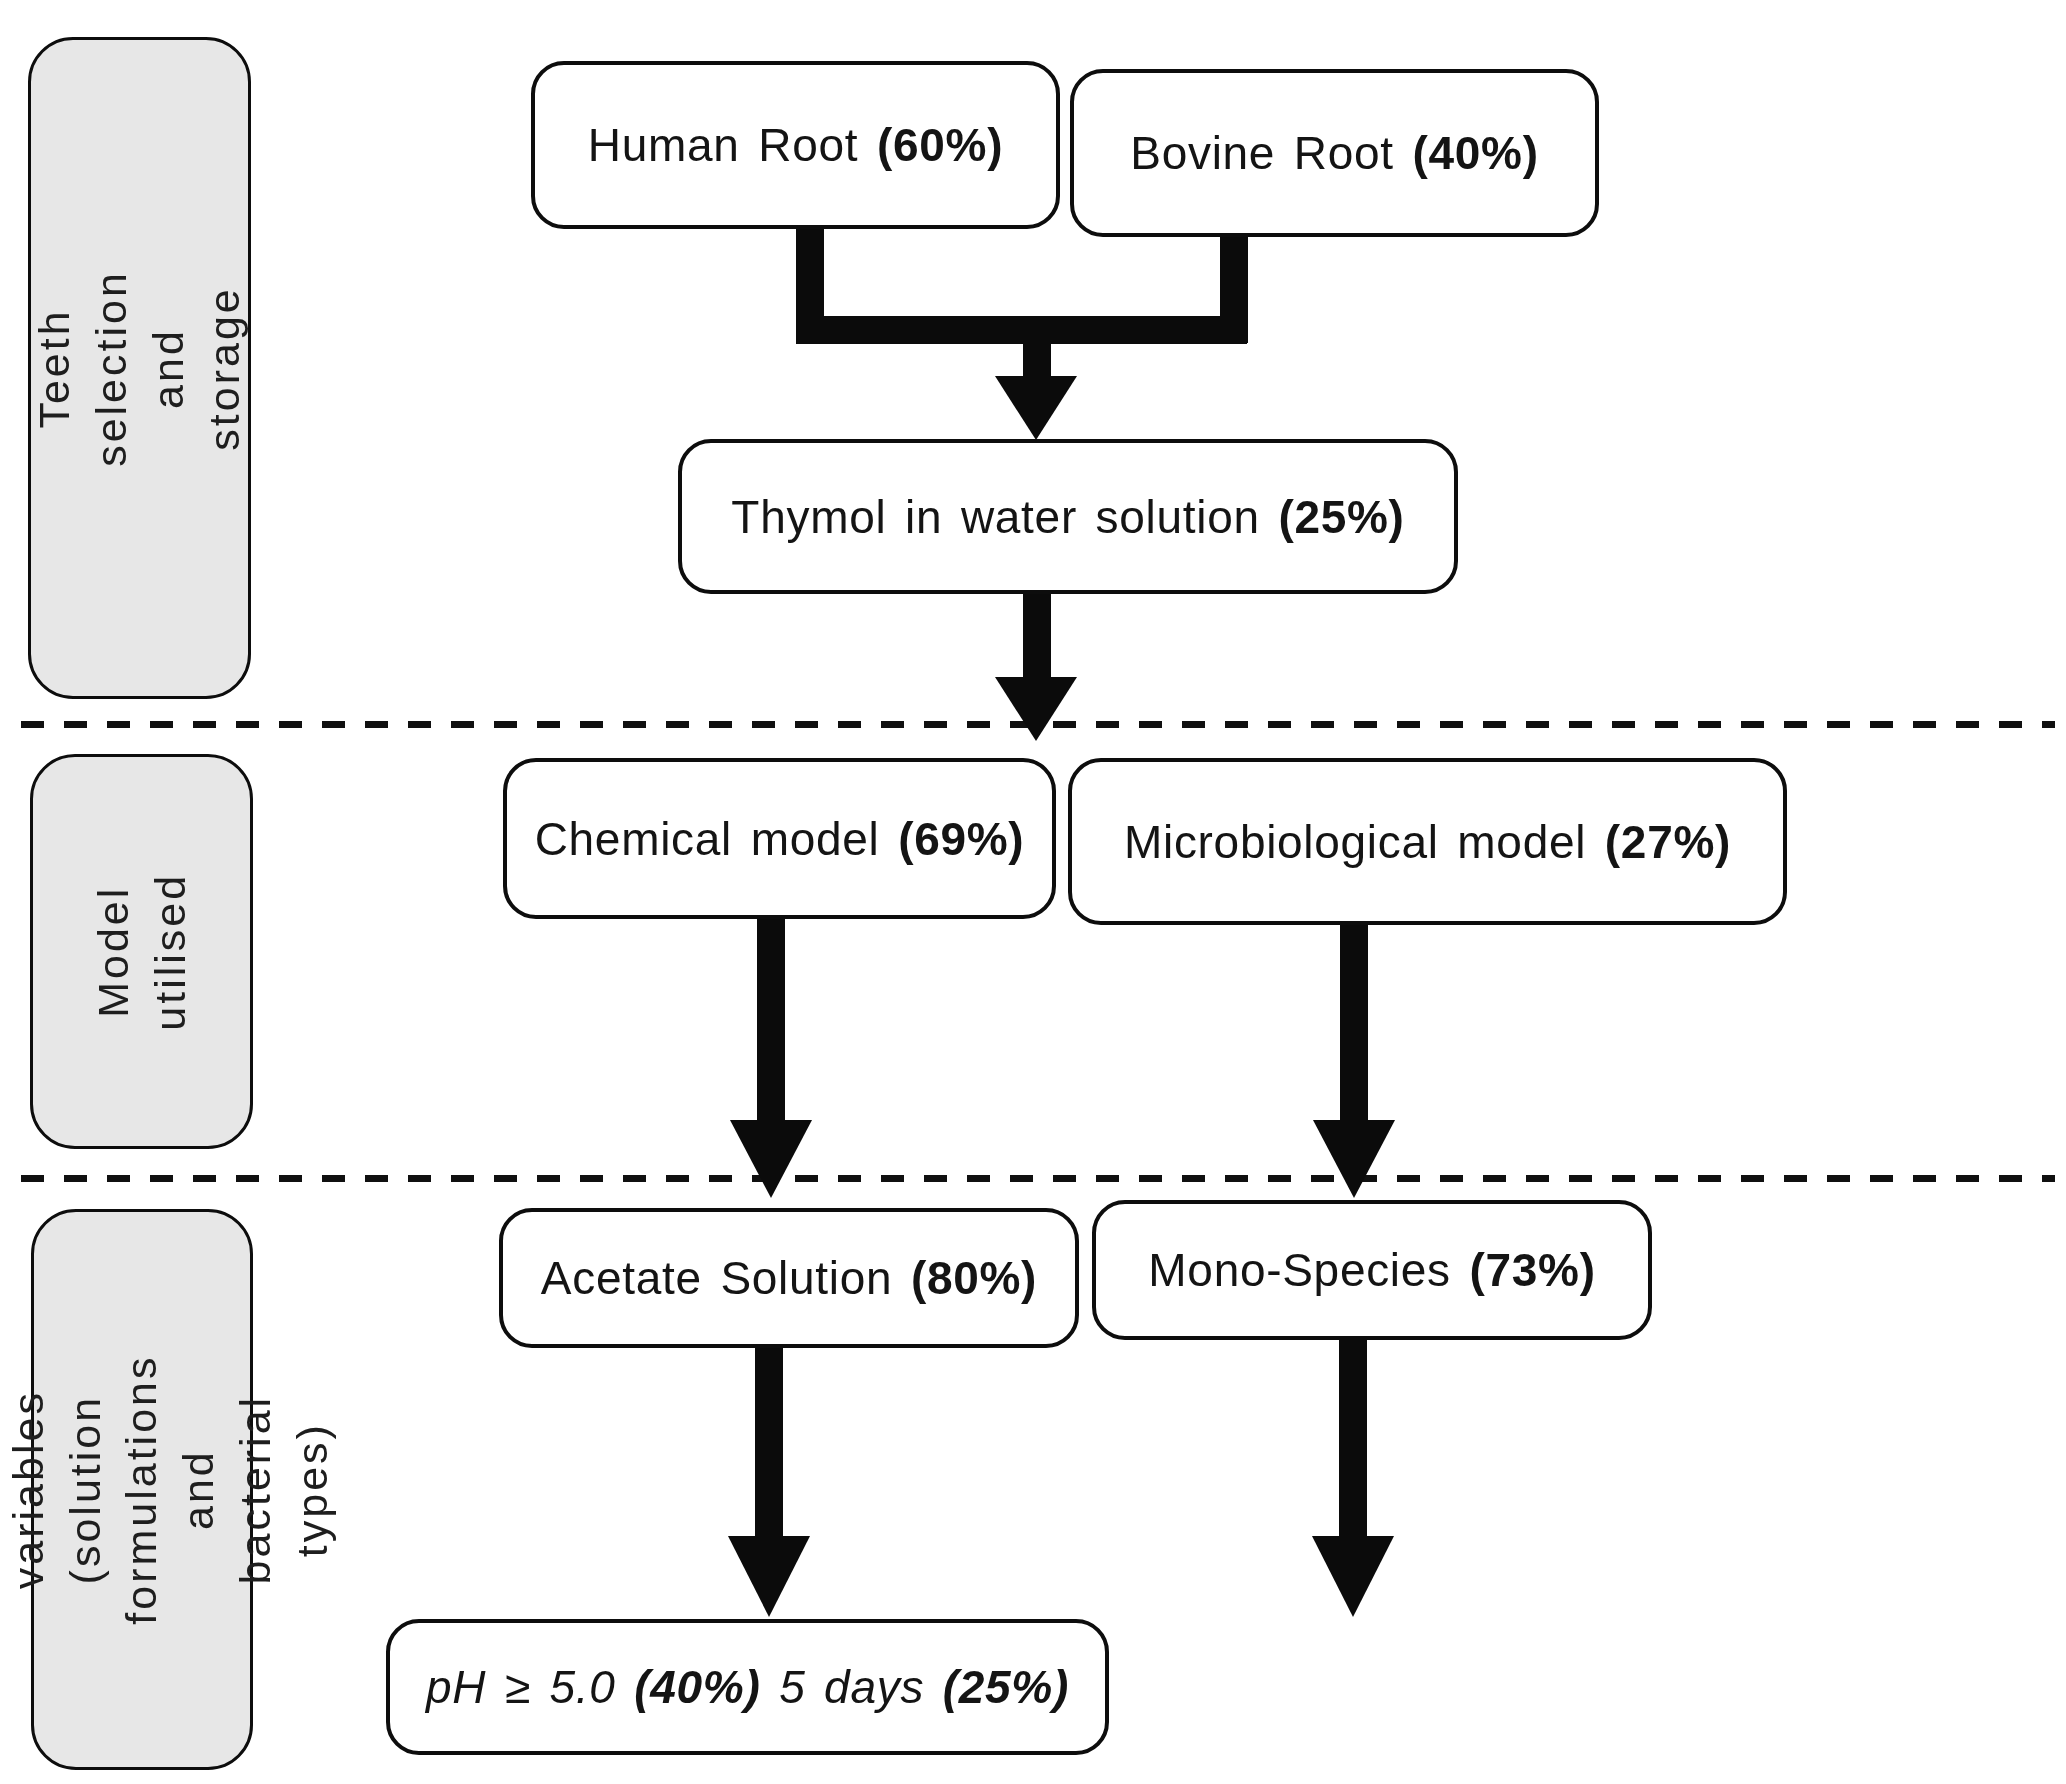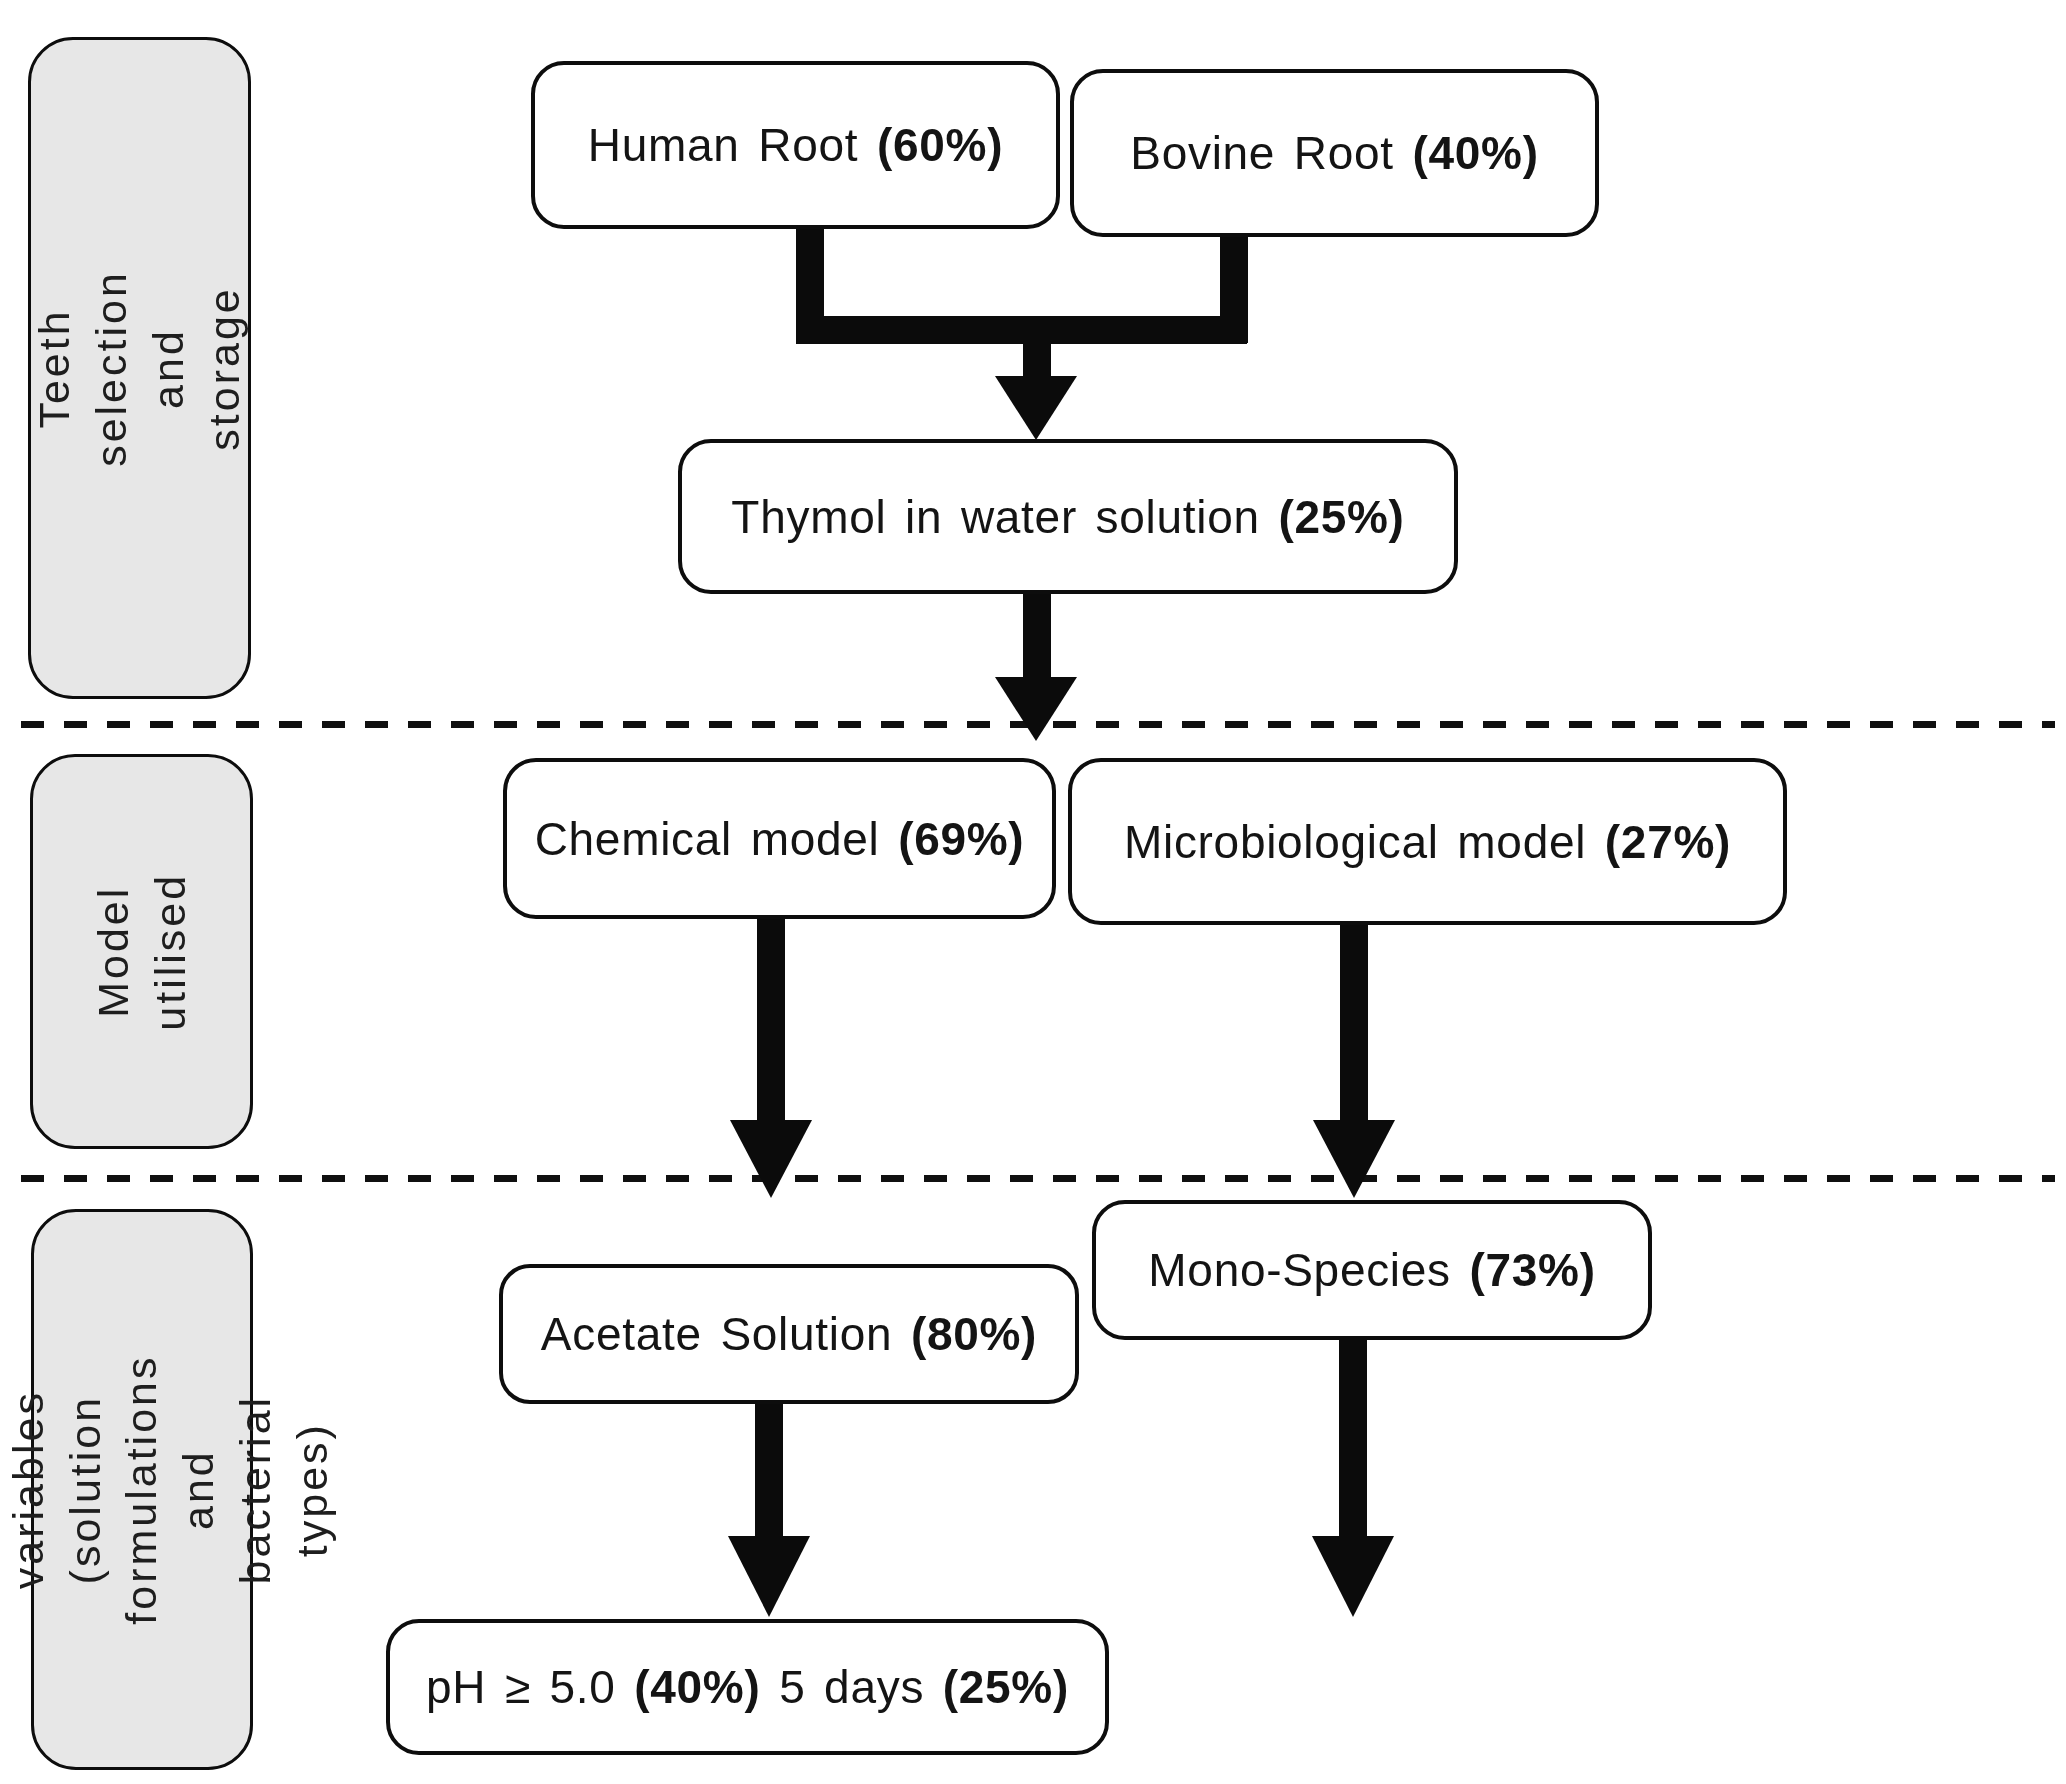--- a/index.html
+++ b/index.html
@@ -123,27 +123,27 @@
   </div>
 
   <div class="node" style="left:487px; top:758px; width:545px; height:153px;">
     <span><span>Chemical model </span><b>(69%)</b></span>
   </div>
 
   <div class="node" style="left:1052px; top:758px; width:711px; height:159px;">
     <span><span>Microbiological model </span><b>(27%)</b></span>
   </div>
 
-  <div class="node" style="left:483px; top:1264px; width:572px; height:132px;border-radius:31px;">
+  <div class="node" style="left:483px; top:1208px; width:572px; height:132px;">
     <span><span>Acetate Solution </span><b>(80%)</b></span>
   </div>
 
   <div class="node" style="left:1076px; top:1200px; width:552px; height:132px;">
     <span><span>Mono-Species </span><b>(73%)</b></span>
   </div>
 
-  <div class="node" style="left:370px; top:1619px; width:715px; height:128px;">
+  <div class="node" style="left:370px; top:1619px; width:715px; height:128px;font-style:italic;">
     <span><span>pH ≥ 5.0 </span><b>(40%)</b><span> 5 days </span><b>(25%)</b></span>
   </div>
 
 
 </div>
 
 
 </body></html>

